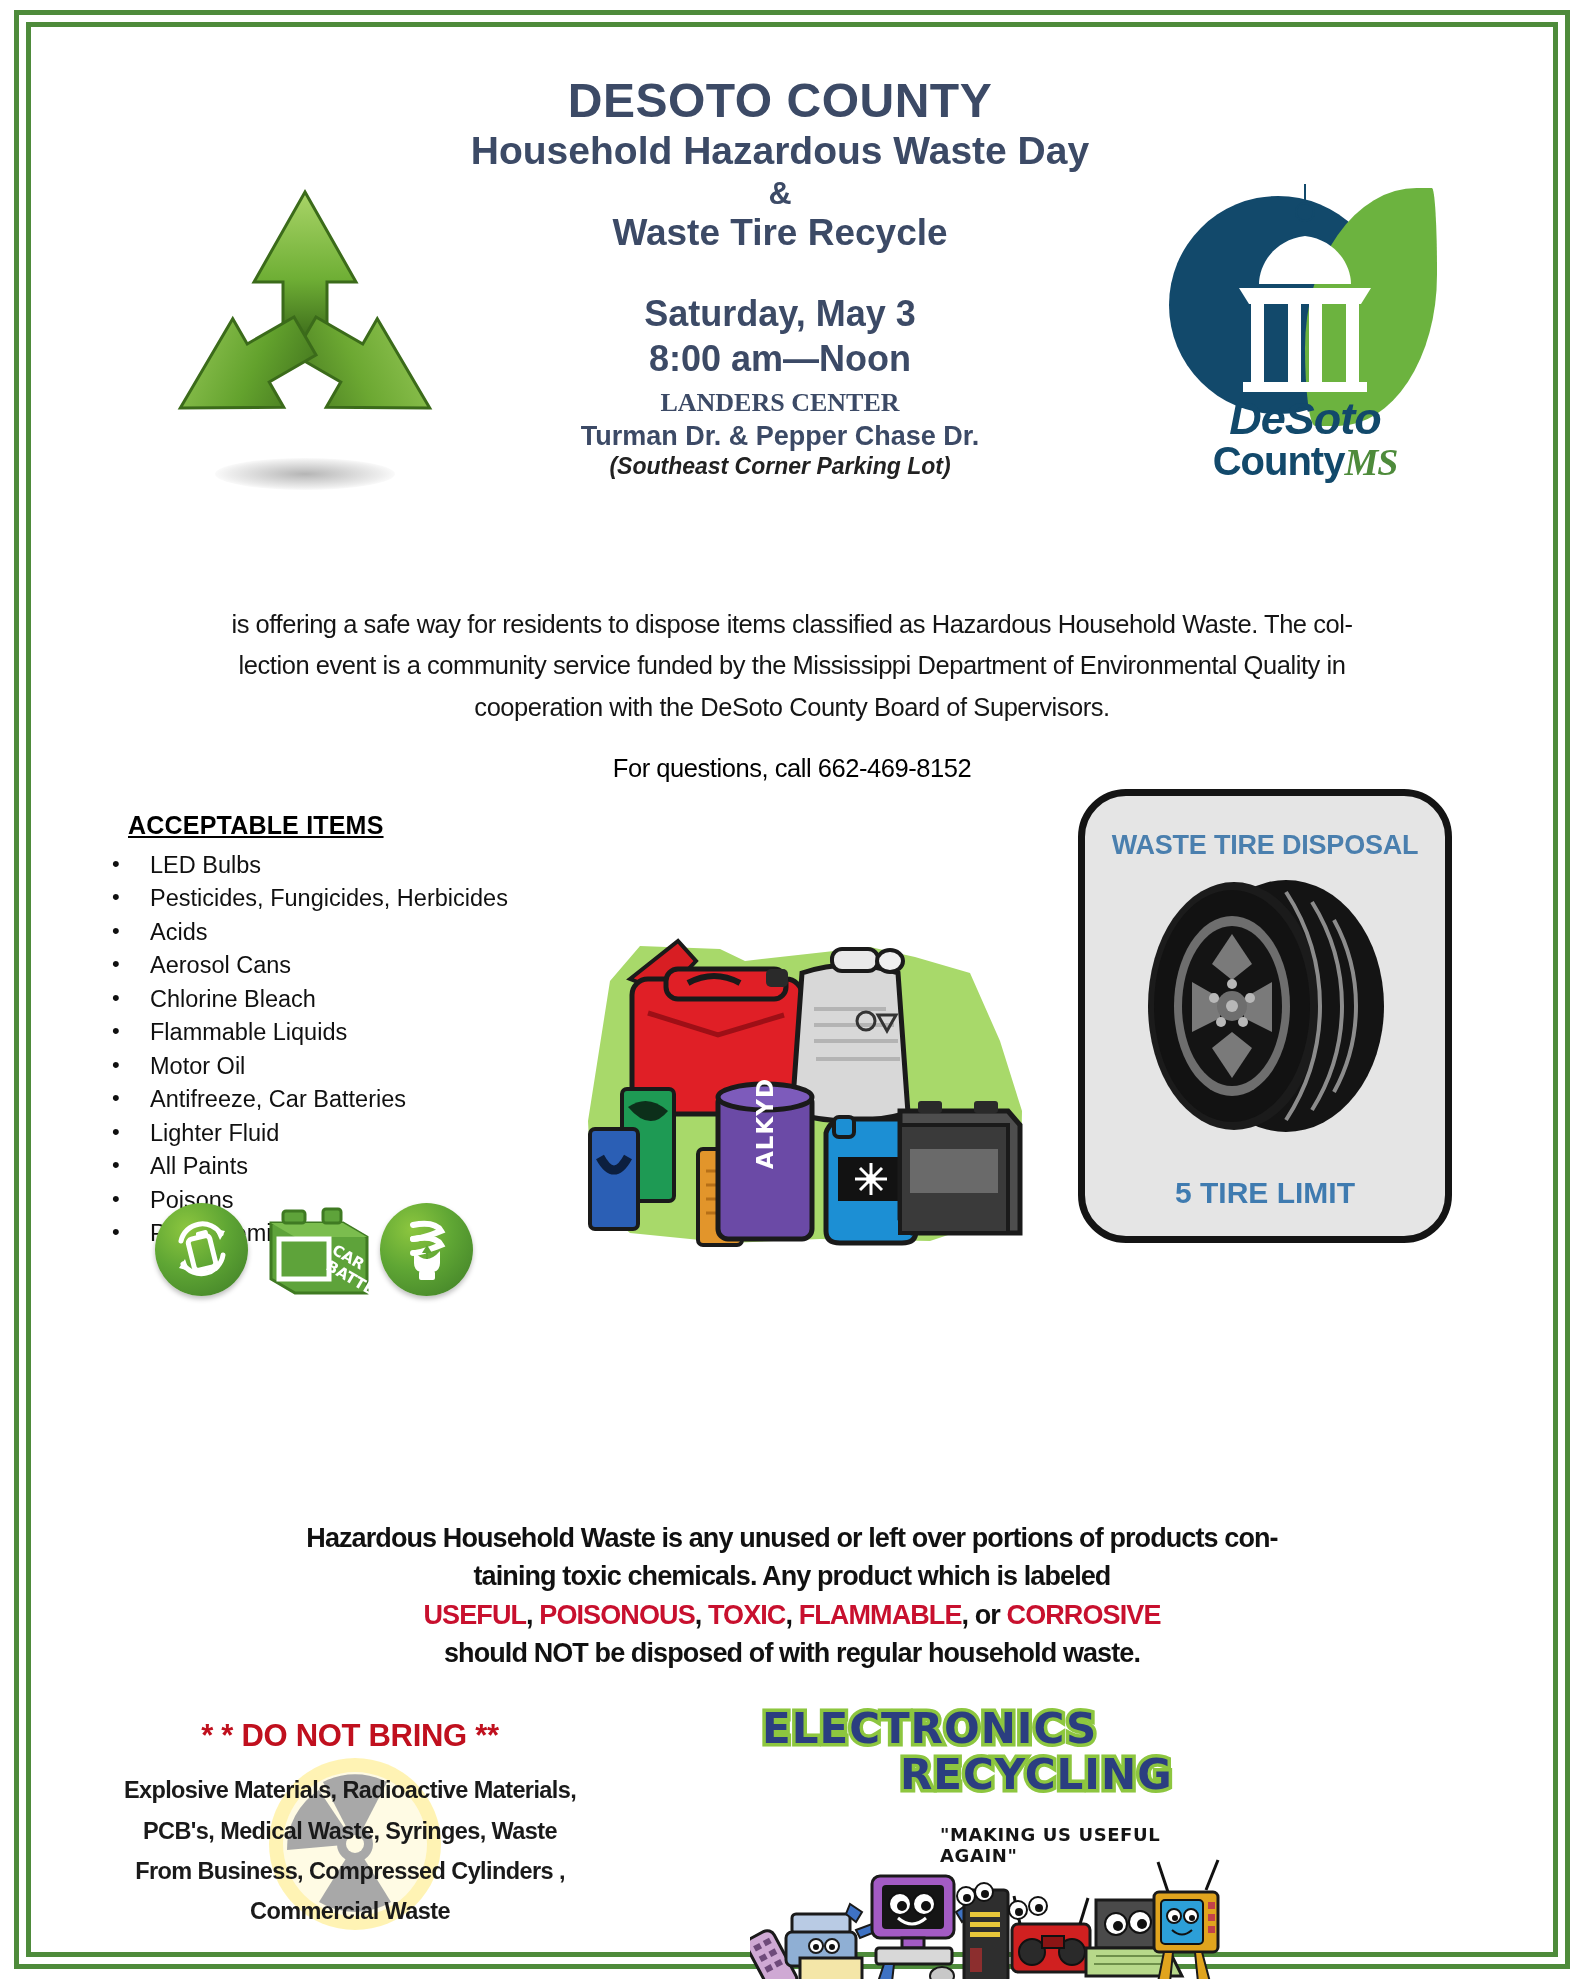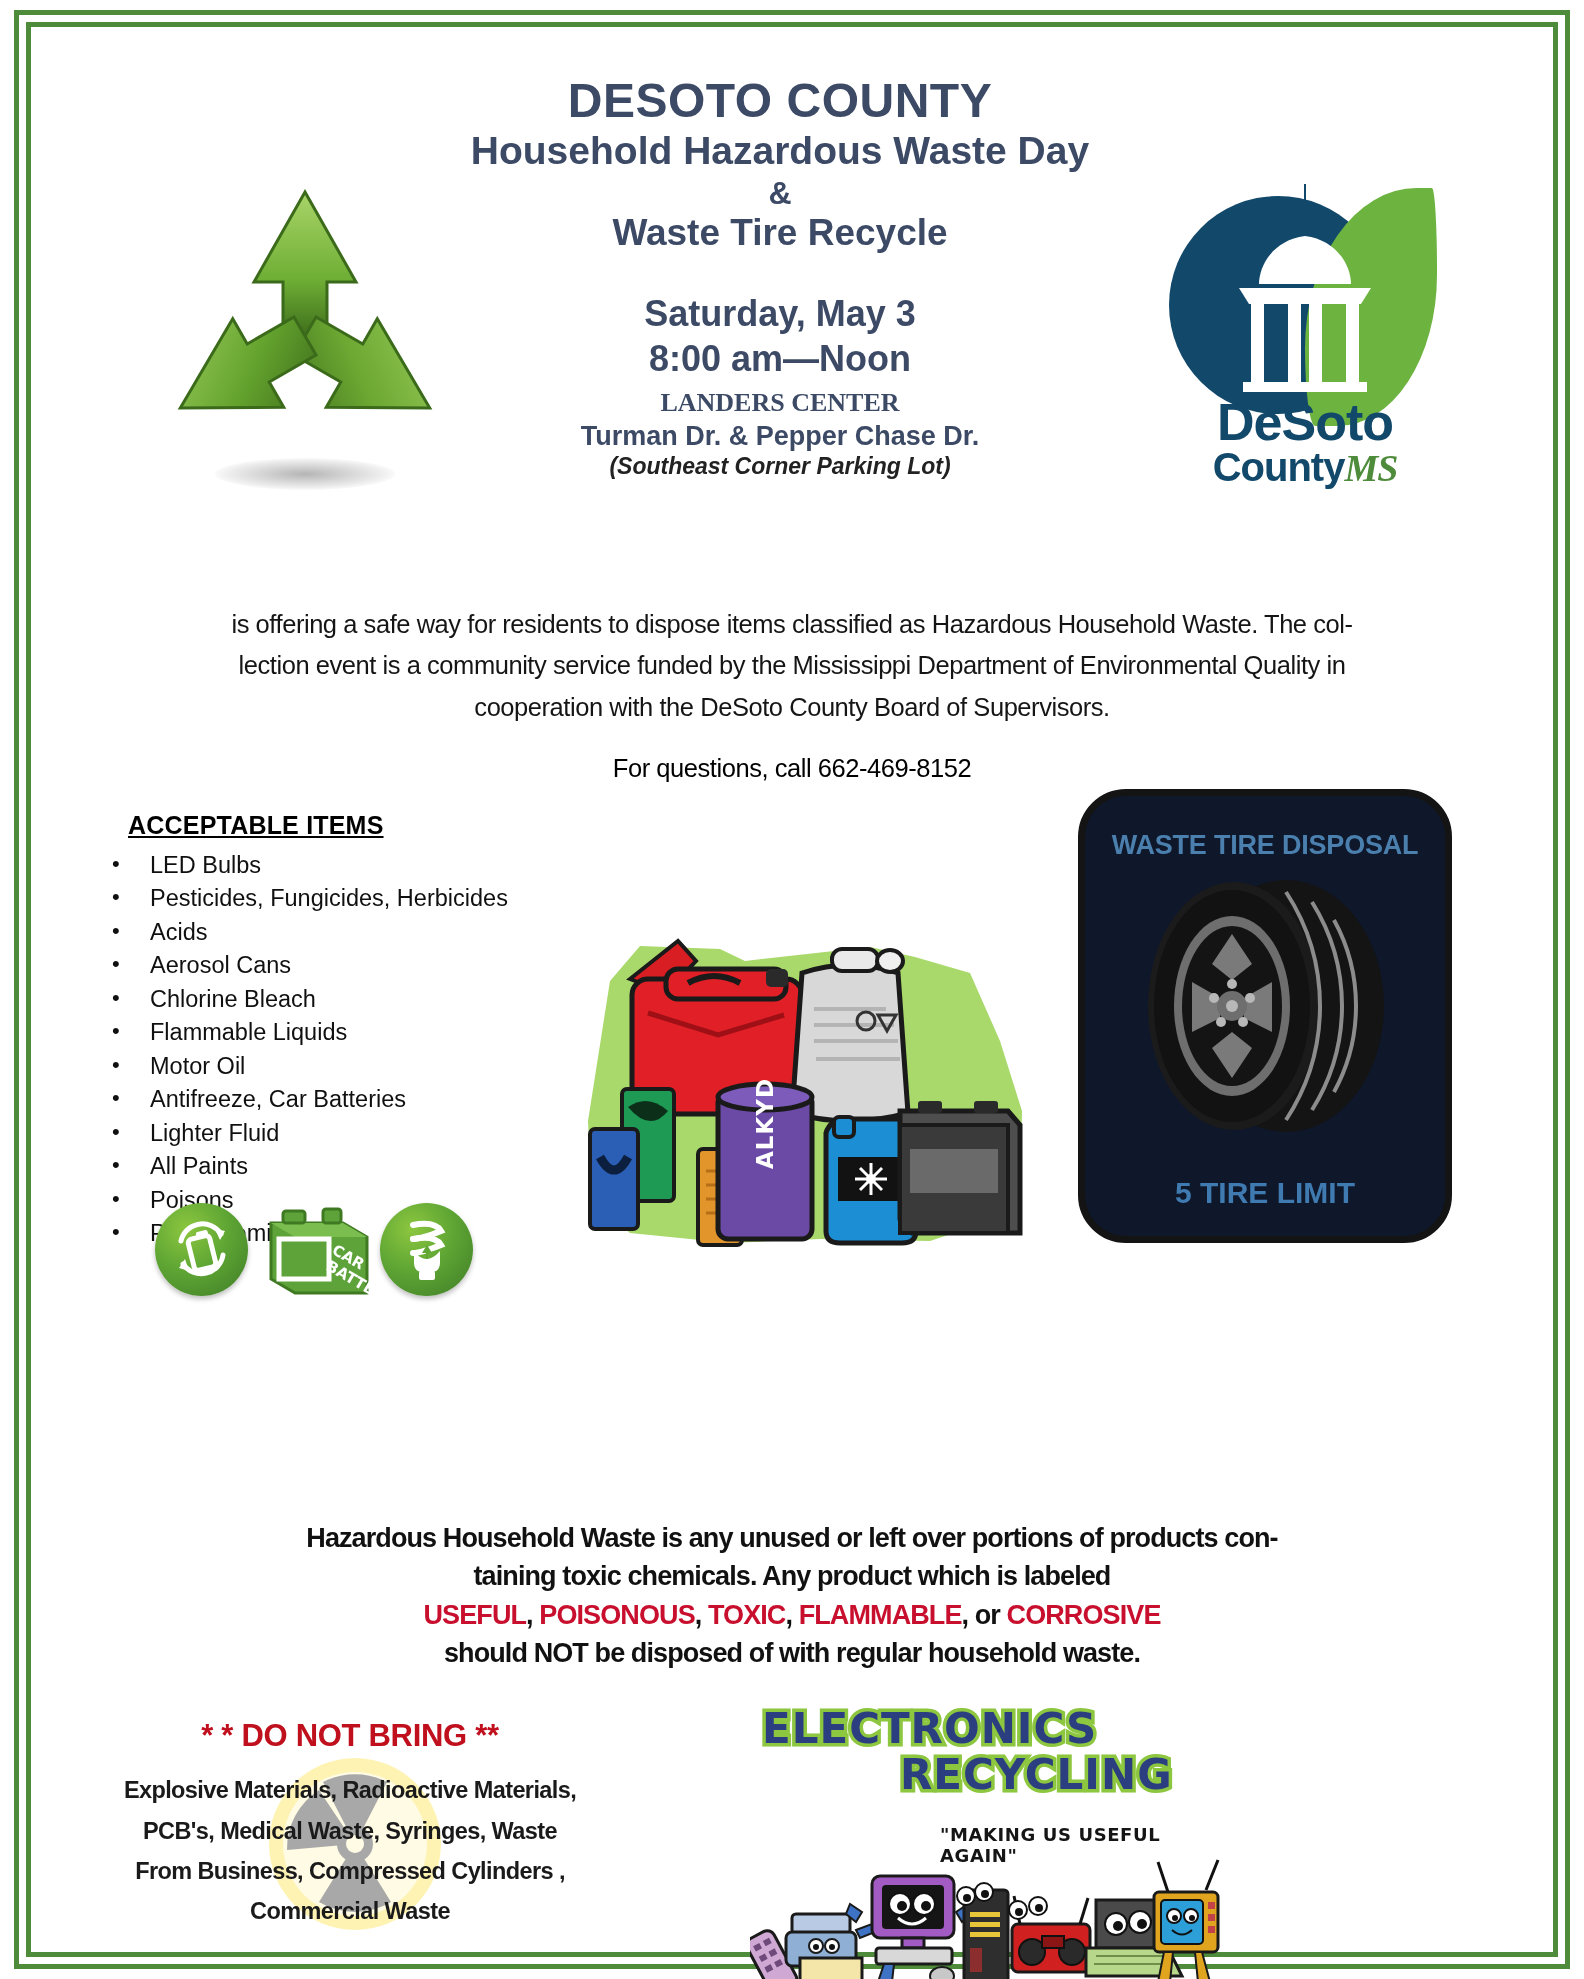--- a/index.html
+++ b/index.html
@@ -26,21 +26,21 @@
   .recycle{position:absolute;left:120px;top:150px;width:290px;height:310px;}
   .recycle .shadow{position:absolute;left:55px;top:272px;width:180px;height:32px;border-radius:50%;
     background:radial-gradient(ellipse at center,rgba(120,120,120,.55) 0%,rgba(160,160,160,.18) 60%,rgba(255,255,255,0) 75%);}
 
   
   .dslogo{position:absolute;left:1115px;top:130px;width:300px;height:330px;}
   .ds-circ{position:absolute;left:14px;top:30px;width:218px;height:218px;border-radius:50%;background:#12496B;}
   .ds-leaf2{position:absolute;left:150px;top:22px;width:132px;height:238px;background:#6CB33F;
     border-radius:88% 4% 78% 8% / 70% 36% 66% 34%;}
   .ds-text{position:absolute;left:0;top:232px;width:300px;text-align:center;color:#12496B;}
-  .ds-t1{font-size:52px;font-weight:bold;letter-spacing:-1px;line-height:.95;}
+  .ds-t1{font-size:45px;font-weight:bold;letter-spacing:-1px;line-height:.95;font-style:italic;}
   .ds-t2{font-size:40px;font-weight:bold;letter-spacing:-1px;line-height:1;}
   .ds-ms{font-style:italic;font-family:"Liberation Serif",serif;color:#4E8B3B;font-size:38px;}
 
   
   .intro{margin-top:8px;text-align:center;color:#151515;font-size:25.5px;line-height:1.62;
          font-family:"Liberation Sans",sans-serif;letter-spacing:-.45px;padding:0 20px;}
   .intro .l{display:block;}
   .callnum{margin-top:26px;text-align:center;font-size:25.5px;letter-spacing:-.45px;}
 
   
@@ -58,21 +58,21 @@
   .gicons{position:absolute;left:115px;top:380px;width:350px;height:120px;}
   .gcircle{position:absolute;width:93px;height:93px;border-radius:50%;
      background:radial-gradient(circle at 34% 28%,#8CC63F 0%,#5FA634 45%,#3E7C27 100%);
      box-shadow:0 3px 5px rgba(0,0,0,.25);}
   .gcircle.one{left:0;top:12px;}
   .gcircle.three{left:225px;top:12px;}
   .carbatt{position:absolute;left:108px;top:4px;width:112px;height:108px;}
 
   
   .tirebox{position:absolute;left:1038px;top:-22px;width:360px;height:440px;
-           border:7px solid #141414;border-radius:48px;background:#0f172a;}
+           border:7px solid #141414;border-radius:48px;background:#e5e5e5;}
   .tire-h{margin-top:34px;text-align:center;color:#4A7FAE;font-weight:bold;font-size:27px;letter-spacing:-.2px;}
   .tire-img{position:absolute;left:50%;transform:translateX(-50%);top:76px;width:258px;height:268px;}
   .tire-f{position:absolute;left:0;right:0;bottom:26px;text-align:center;color:#3F7BB0;font-weight:bold;font-size:30px;}
 
   
   .defn{margin-top:-12px;text-align:center;font-size:27px;line-height:1.42;color:#111;
         font-family:"Liberation Sans",sans-serif;font-weight:bold;letter-spacing:-.9px;}
   .defn .red{color:#C8102E;}
   .defn .l{display:block;}
 

